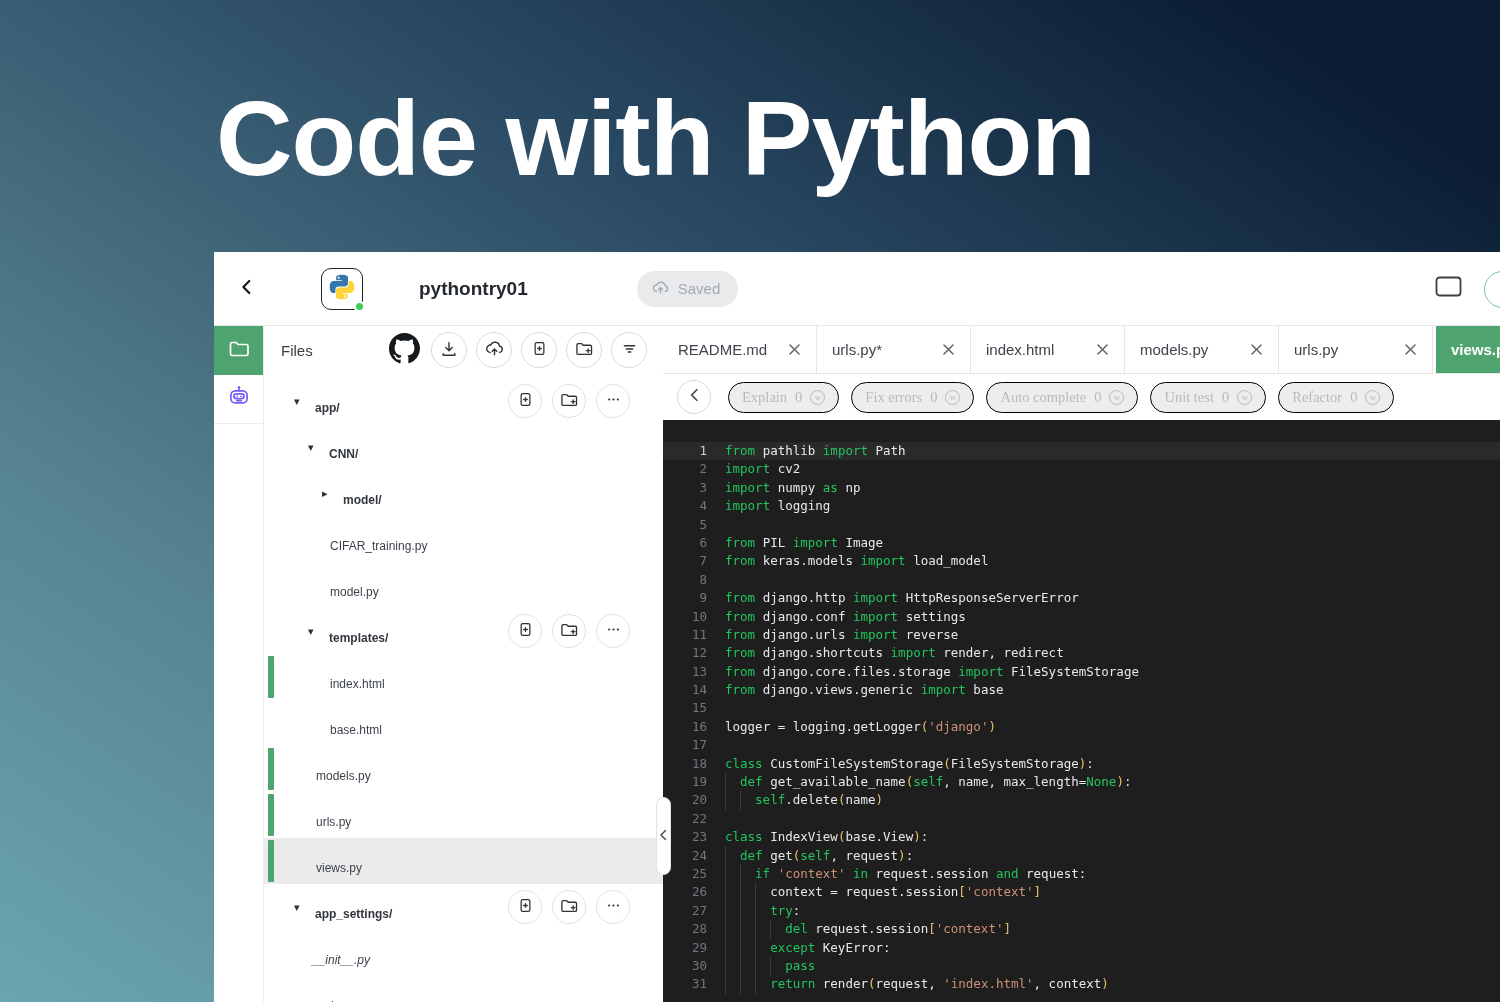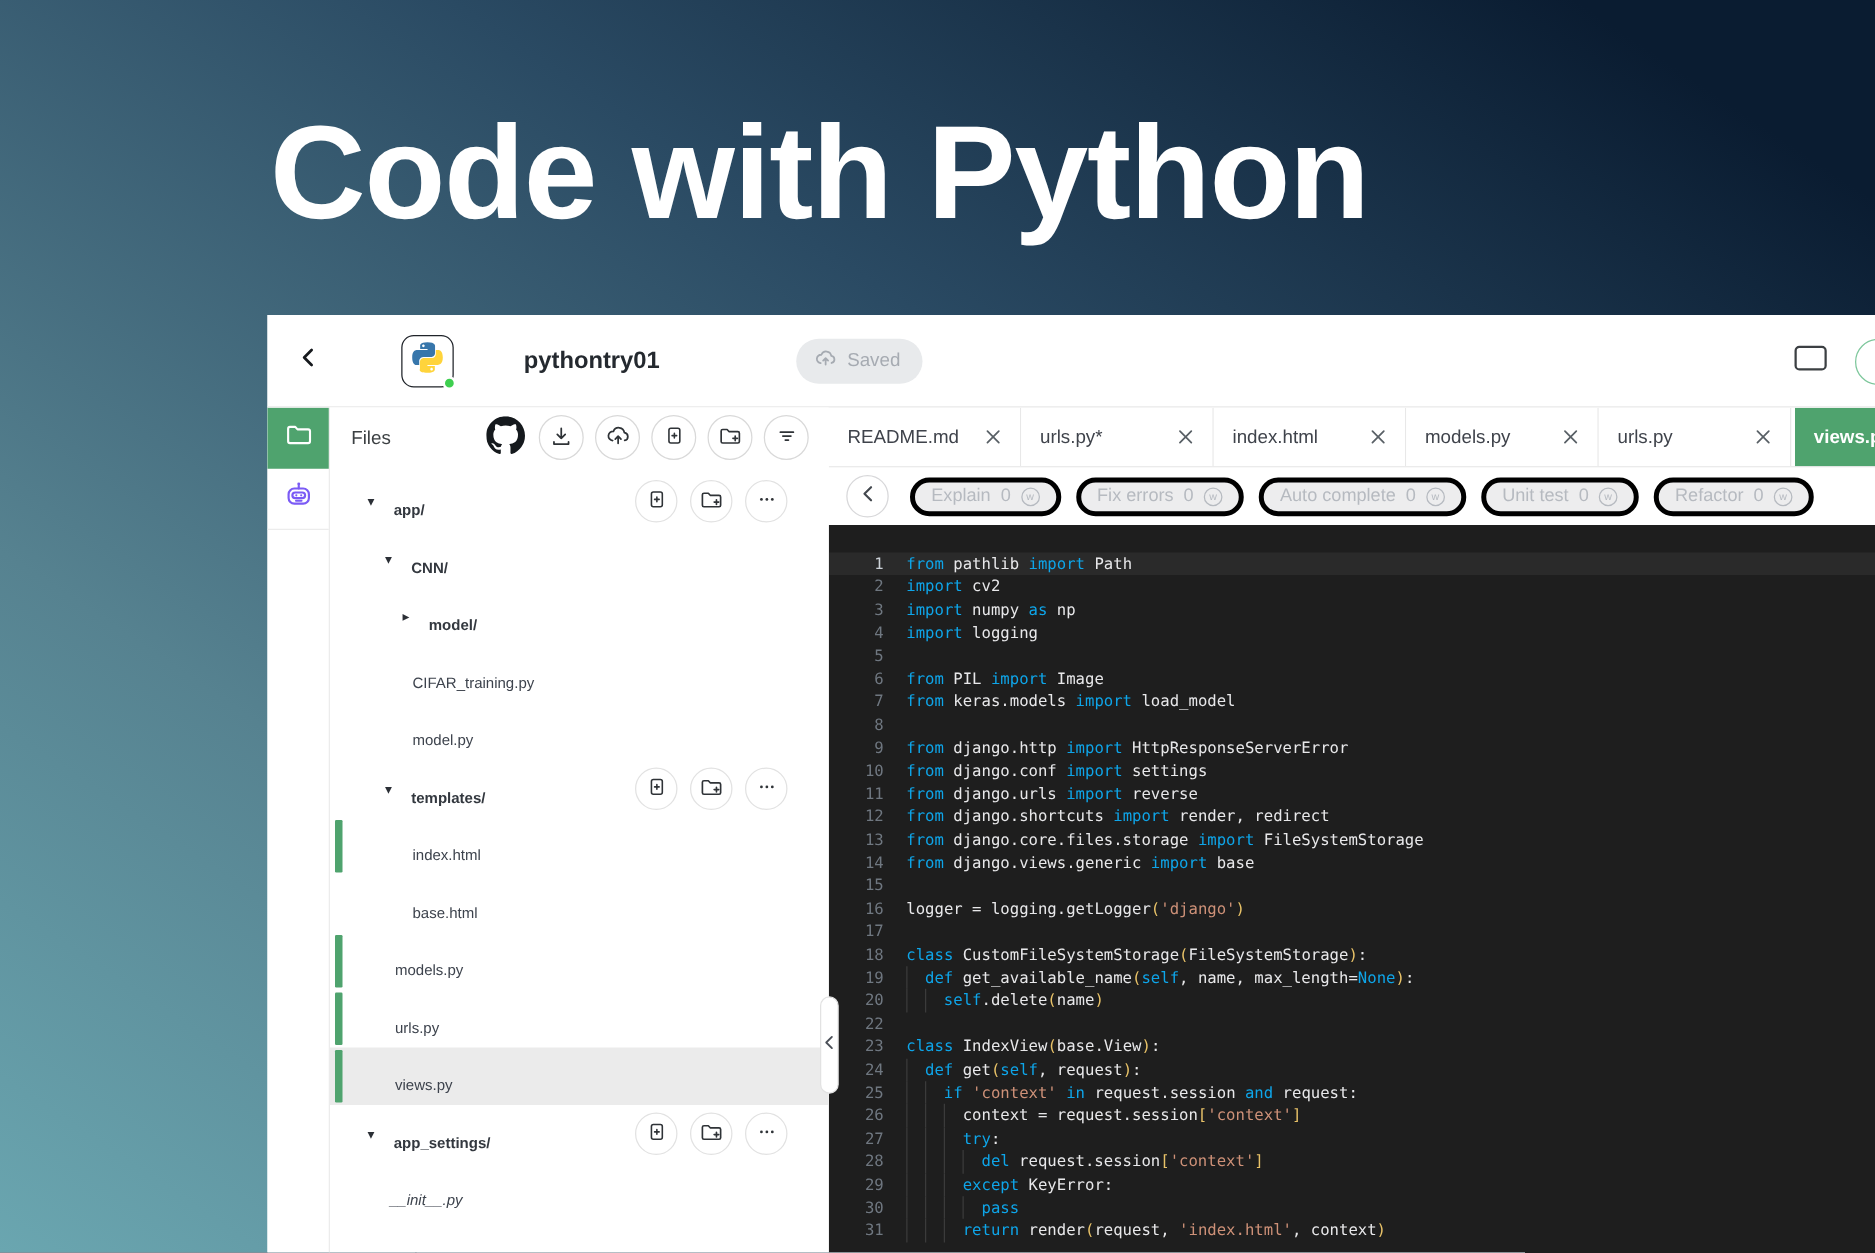--- a/index.html
+++ b/index.html
@@ -68,36 +68,36 @@
   .tab { width:154px; flex:none; display:flex; align-items:center; justify-content:space-between;
     padding:0 15px; border-right:1px solid #e8e8e8; cursor:pointer; background:#fff; }
   .tab-label { font-size:15px; font-weight:500; color:#3f434b; white-space:nowrap; }
   .tab-close { display:flex; align-items:center; cursor:pointer; }
   .tab.active { background:var(--green); border-right:none; margin-left:3px; }
   .tab.active .tab-label { color:#fff; font-weight:600; }
 
   .editor-toolbar { height:46px; flex:none; display:flex; align-items:center; padding-left:14px; gap:17px; background:#fff; }
   .tb-back { width:34px; height:34px; border-radius:50%; border:1px solid #d8d8da; background:#fff;
     display:flex; align-items:center; justify-content:center; cursor:pointer; flex:none; }
-  .pill { height:31px; border-radius:16px; background:#ededee; border:4px solid #000000; color:#b6bac0;
-    display:flex; align-items:center; gap:8px; padding:0 13px; font-size:14.5px; font-family:Liberation Sans, sans-serif; }
+  .pill { height:31px; border-radius:16px; background:#ededee; border:1px solid #000000; color:#b6bac0;
+    display:flex; align-items:center; gap:8px; padding:0 13px; font-size:14.5px; font-family:Liberation Serif, serif; }
   .pill .cnt { font-size:14.5px; }
   .coin { width:15px; height:15px; border:1.5px solid currentColor; border-radius:50%;
     display:flex; align-items:center; justify-content:center; font-size:8.5px; line-height:1; }
 
   
   .code { flex:1; background:#1e1e1e; overflow:hidden; padding-top:22px;
     font-family:"DejaVu Sans Mono","Liberation Mono",monospace; font-size:12.5px; }
   .code-line { display:flex; height:18.4px; line-height:18.4px; white-space:pre; }
   .code-line.hl { background:#2a2a2a; }
   .ln { width:44px; flex:none; text-align:right; color:#6f7780; user-select:none; }
   .code-line.hl .ln { color:#ccd2d8; }
   .lc { margin-left:18px; color:#e8e8ea; }
   .ig { display:inline-block; width:2ch; height:100%; border-left:1px solid #3b3b3b; vertical-align:top; }
-  .tok-k { color:#0ea5e9;text-align:right; }
+  .tok-k { color:#22c55e;text-align:right; }
   .tok-s { color:#ce9178; }
   .tok-b { color:#e8c268; }
   .tok-n { color:#e8e8ea; }
 
   :root { --green:#4fa36e; }
 </style>
 </head>
 <body>
 
 <div class="hero">

